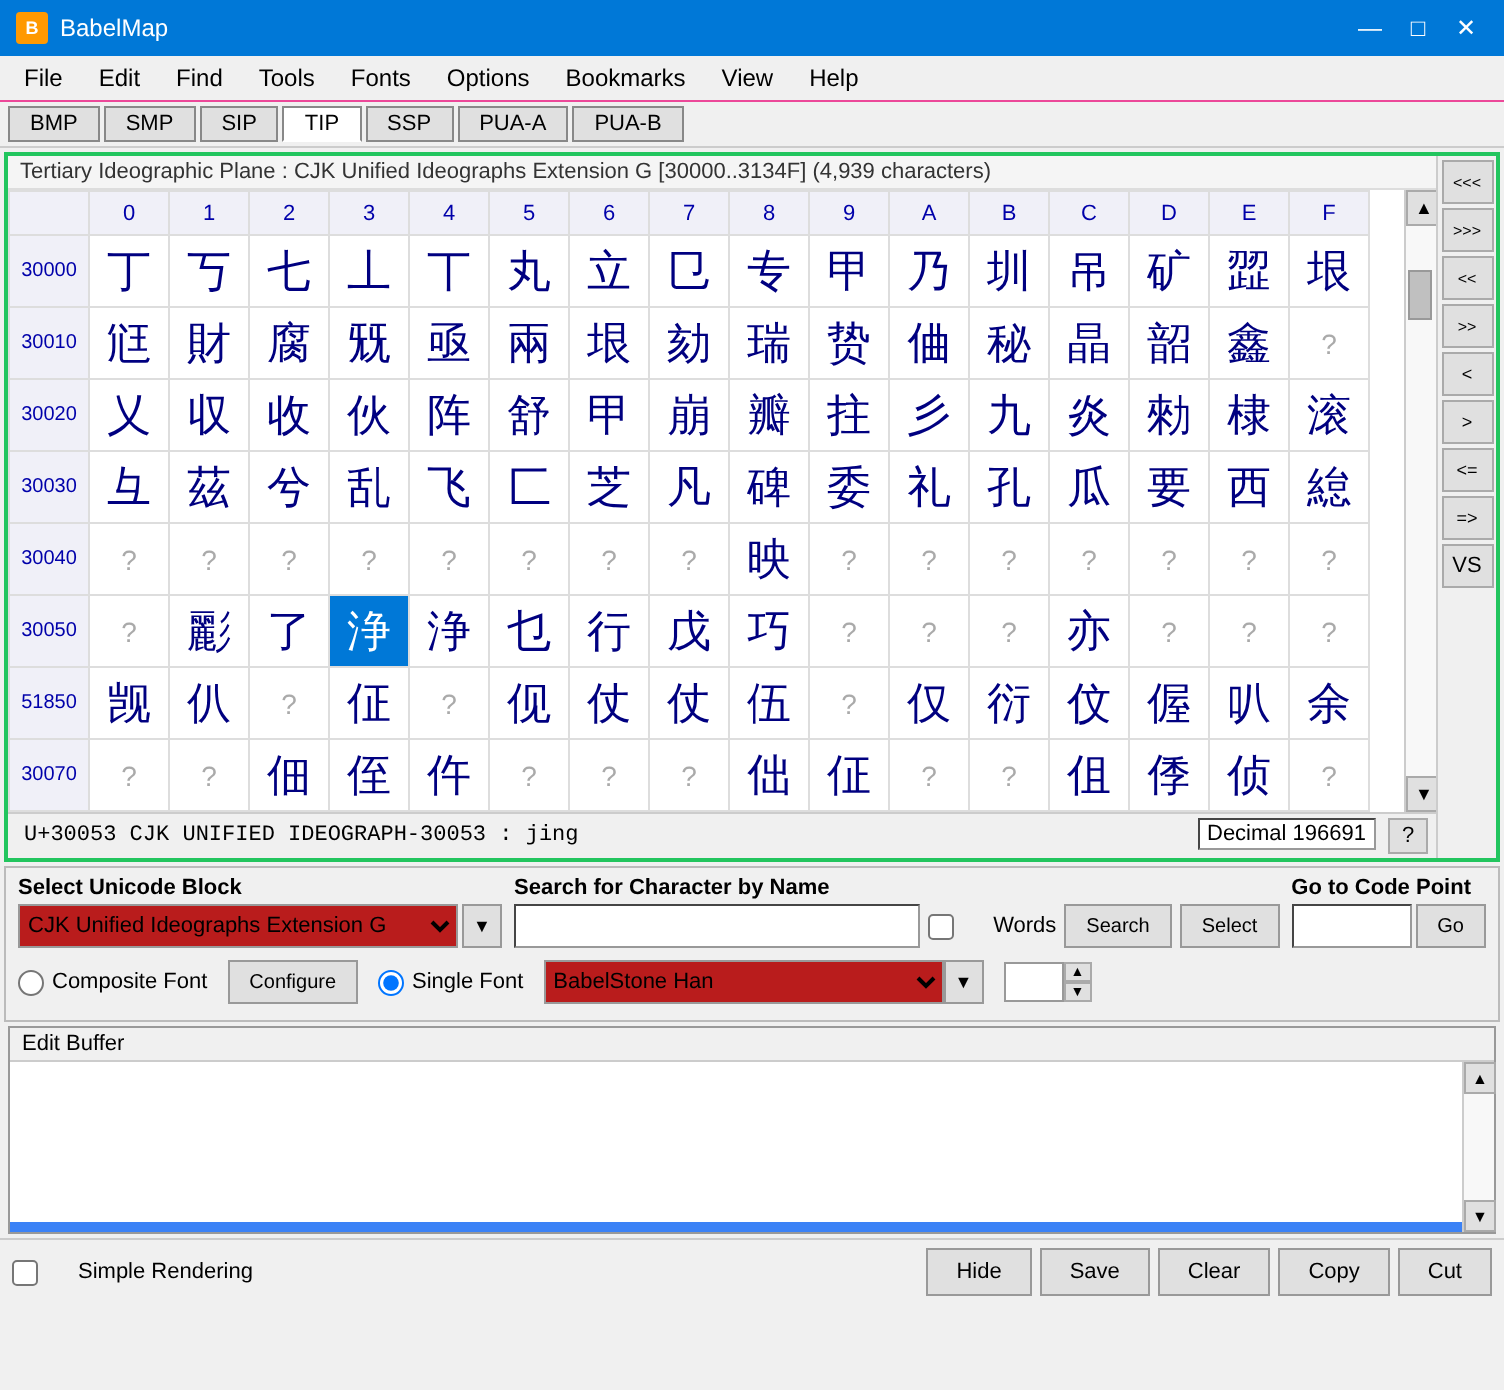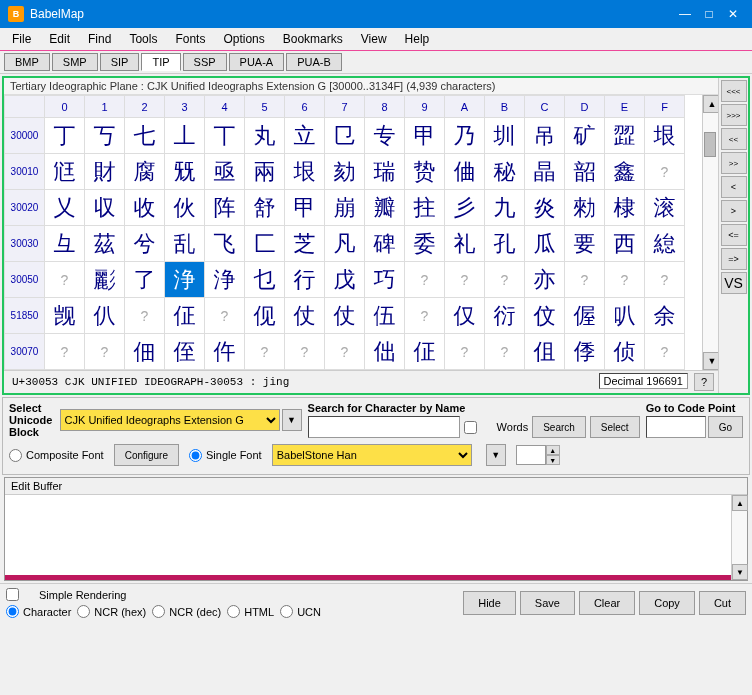--- a/index.html
+++ b/index.html
@@ -136,21 +136,21 @@
     }
     .help-btn {
       width: 20px; height: 18px; border: 1px solid #aaa; background: #e0e0e0;
       cursor: pointer; font-size: 11px; display: flex; align-items: center; justify-content: center;
     }
     
     select {
       height: 22px;
       font-size: 11px;
       border: 1px solid #999;
-      background: #fde047;
+      background: #b91c1c;
     }
     
     input[type="text"] {
       height: 22px;
       font-size: 11px;
       border: 1px inset #999;
       background: white;
       padding: 0 4px;
     }
     
@@ -161,21 +161,21 @@
       border: 1px solid #999;
       background: #e0e0e0;
       cursor: pointer;
     }
     
     .radio-group { display: flex; align-items: center; gap: 4px; font-size: 11px; }
     
     .edit-buffer-section {
       border: 1px solid #999;
       margin: 4px 2px;
-      background: #be185d;
+      background: #3b82f6;
     }
     .edit-buffer-label {
       background: #f0f0f0;
       padding: 2px 6px;
       font-size: 11px;
       border-bottom: 1px solid #ccc;
     }
     .edit-buffer-area {
       height: 80px;
       width: 100%;
@@ -339,20 +339,39 @@
                 <td class="char-cell">碑</td>
                 <td class="char-cell">委</td>
                 <td class="char-cell">礼</td>
                 <td class="char-cell">孔</td>
                 <td class="char-cell">瓜</td>
                 <td class="char-cell">要</td>
                 <td class="char-cell">西</td>
                 <td class="char-cell">緿</td>
               </tr>
               <tr>
+                <td class="row-header">30040</td>
+                <td class="char-cell unknown">?</td>
+                <td class="char-cell unknown">?</td>
+                <td class="char-cell unknown">?</td>
+                <td class="char-cell unknown">?</td>
+                <td class="char-cell unknown">?</td>
+                <td class="char-cell unknown">?</td>
+                <td class="char-cell unknown">?</td>
+                <td class="char-cell unknown">?</td>
+                <td class="char-cell">映</td>
+                <td class="char-cell unknown">?</td>
+                <td class="char-cell unknown">?</td>
+                <td class="char-cell unknown">?</td>
+                <td class="char-cell unknown">?</td>
+                <td class="char-cell unknown">?</td>
+                <td class="char-cell unknown">?</td>
+                <td class="char-cell unknown">?</td>
+              </tr>
+              <tr>
                 <td class="row-header">30050</td>
                 <td class="char-cell unknown">?</td>
                 <td class="char-cell">彲</td>
                 <td class="char-cell">了</td>
                 <td class="char-cell selected">浄</td>
                 <td class="char-cell">浄</td>
                 <td class="char-cell">乜</td>
                 <td class="char-cell">行</td>
                 <td class="char-cell">戊</td>
                 <td class="char-cell">巧</td>
@@ -426,28 +445,28 @@
 
   <div class="side-nav">
     <div class="side-nav-btn" style="font-size:8px;">&lt;&lt;&lt;</div>
     <div class="side-nav-btn" style="font-size:8px;">&gt;&gt;&gt;</div>
     <div class="side-nav-btn" style="font-size:8px;">&lt;&lt;</div>
     <div class="side-nav-btn" style="font-size:8px;">&gt;&gt;</div>
     <div class="side-nav-btn">&lt;</div>
     <div class="side-nav-btn">&gt;</div>
     <div class="side-nav-btn" style="font-size:9px;">&lt;=</div>
     <div class="side-nav-btn" style="font-size:9px;">=&gt;</div>
-    <div class="side-nav-btn" style="font-size:14px;">VS</div>
+    <div class="side-nav-btn" style="font-size:11px;">VS</div>
   </div>
 </div>
 
 <div style="margin:2px; background:#f0f0f0; border:1px solid #bbb; padding:4px 6px;">
 
   <div style="display:flex; gap:6px; align-items:flex-end; margin-bottom:6px;">
-    <div style="display:flex; flex-direction:row; gap:2px;">
+    <div style="display:flex; flex-direction:column; gap:2px;">
       <span style="font-size:11px; font-weight:bold;">Select Unicode Block</span>
       <div style="display:flex; align-items:center; gap:2px;">
         <select style="width:220px; font-size:11px; height:22px;">
           <option>CJK Unified Ideographs Extension G</option>
         </select>
         <button style="width:20px; height:22px; border:1px solid #999; background:#e0e0e0; font-size:9px; cursor:pointer;">▼</button>
       </div>
     </div>
 
     <div style="display:flex; flex-direction:column; gap:2px; flex:1;">
@@ -475,21 +494,21 @@
   <div style="display:flex; align-items:center; gap:10px; margin-bottom:4px;">
     <label class="radio-group">
       <input type="radio" name="fonttype" style="">
       <span>Composite Font</span>
     </label>
     <button class="btn">Configure</button>
     <label class="radio-group">
       <input type="radio" name="fonttype" checked="" style="">
       <span>Single Font</span>
     </label>
-    <div style="display:flex; align-items:center; gap:14px;">
+    <div style="display:flex; align-items:center; gap:0;">
       <select style="width:200px; font-size:11px; height:22px;">
         <option>BabelStone Han</option>
       </select>
       <button style="width:20px; height:22px; border:1px solid #999; background:#e0e0e0; font-size:9px; cursor:pointer;">▼</button>
     </div>
     <div style="display:flex; align-items:center;">
       <input type="text" style="width: 30px; height: 20px; text-align: center; font-size: 11px; border: 1px solid rgb(153, 153, 153);">
       <div style="display:flex; flex-direction:column;">
         <button style="width:14px; height:10px; border:1px solid #aaa; background:#e0e0e0; font-size:7px; cursor:pointer; line-height:1;">▲</button>
         <button style="width:14px; height:10px; border:1px solid #aaa; background:#e0e0e0; font-size:7px; cursor:pointer; line-height:1;">▼</button>
@@ -509,42 +528,20 @@
     </div>
   </div>
 </div>
 
 <div style="padding:4px 6px; background:#f0f0f0; border-top:1px solid #ccc; display:flex; align-items:center; justify-content:space-between;">
   <div style="display:flex; flex-direction:column; gap:4px;">
     <label class="checkbox-label">
       <input type="checkbox" style="">
       <span>Simple Rendering</span>
     </label>
-    <div class="encoding-row">
-      <label class="radio-group">
-        <input type="radio" name="encoding" checked="" style="">
-        <span>Character</span>
-      </label>
-      <label class="radio-group">
-        <input type="radio" name="encoding" style="">
-        <span>NCR (hex)</span>
-      </label>
-      <label class="radio-group">
-        <input type="radio" name="encoding" style="">
-        <span>NCR (dec)</span>
-      </label>
-      <label class="radio-group">
-        <input type="radio" name="encoding" style="">
-        <span>HTML</span>
-      </label>
-      <label class="radio-group">
-        <input type="radio" name="encoding" style="">
-        <span>UCN</span>
-      </label>
-    </div>
   </div>
 
   <div class="action-buttons">
     <button class="action-btn">Hide</button>
     <button class="action-btn">Save</button>
     <button class="action-btn">Clear</button>
     <button class="action-btn">Copy</button>
     <button class="action-btn">Cut</button>
   </div>
 </div>

